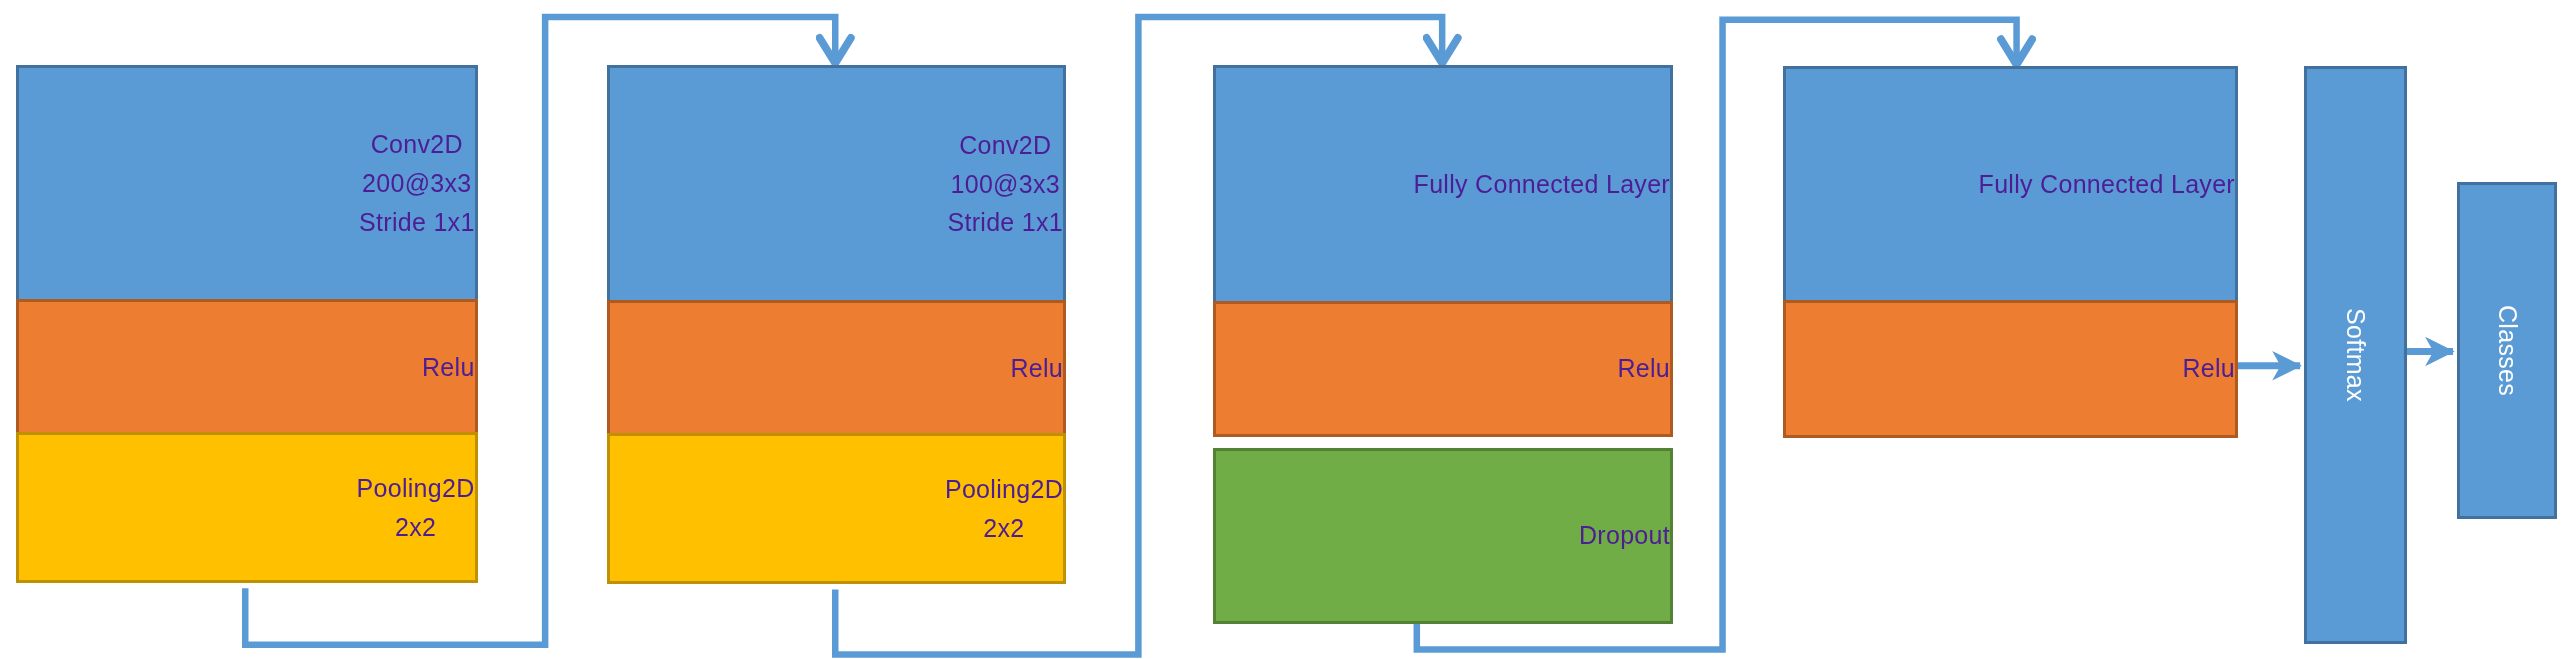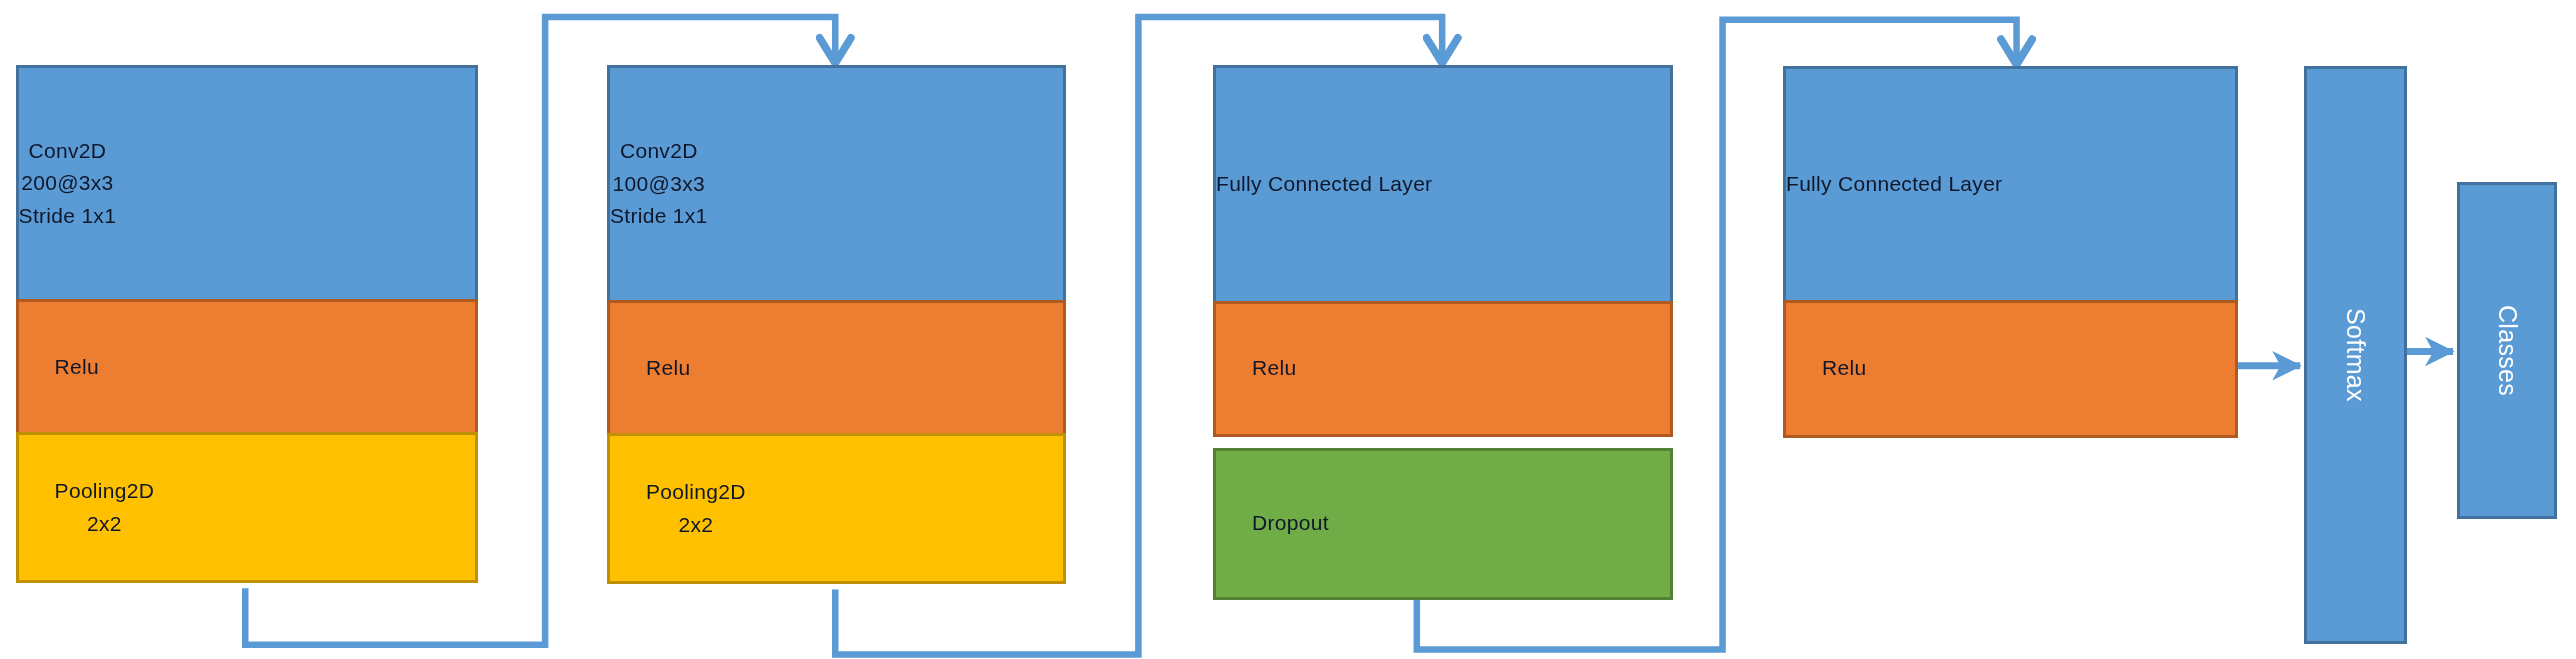--- a/index.html
+++ b/index.html
@@ -24,24 +24,24 @@
     position: absolute;
     z-index: 1;
     display: flex;
     flex-direction: column;
   }
   .layer-section {
     box-sizing: border-box;
     border: 3.3px solid transparent;
     display: flex;
     align-items: center;
-    justify-content: flex-start;
+    justify-content: flex-end;
     text-align: center;
-    color: #0f172a;
-    font-size: 21px;
+    color: #4c1d95;
+    font-size: 25px;
     line-height: 1.55;
     white-space: pre-line;
     letter-spacing: 0.3px;
   }
   .layer-section + .layer-section {
     margin-top: -3.3px;
     padding-left: 36px;
   }
   .output-box {
     position: absolute;
@@ -112,21 +112,21 @@
     </div>
   </div>
 
   <div class="layer-stack" style="left:1213px; top:65px; width:460px;">
     <div class="layer-section" style="height: 239px; background-color: rgb(91, 155, 213); border-color: rgb(65, 113, 156);">
       <span>Fully Connected Layer</span>
     </div>
     <div class="layer-section" style="height: 136px; background-color: rgb(237, 125, 49); border-color: rgb(174, 90, 33);">
       <span>Relu</span>
     </div>
-    <div class="layer-section" style="height: 152px; background-color: rgb(112, 173, 71); border-color: rgb(84, 130, 53); margin-top: 11px;">
+    <div class="layer-section" style="height: 176px; background-color: rgb(112, 173, 71); border-color: rgb(84, 130, 53); margin-top: 11px;">
       <span>Dropout</span>
     </div>
   </div>
 
   <div class="layer-stack" style="left:1783px; top:66px; width:455px;">
     <div class="layer-section" style="height: 237px; background-color: rgb(91, 155, 213); border-color: rgb(65, 113, 156);">
       <span>Fully Connected Layer</span>
     </div>
     <div class="layer-section" style="height: 138px; background-color: rgb(237, 125, 49); border-color: rgb(174, 90, 33);">
       <span>Relu</span>

